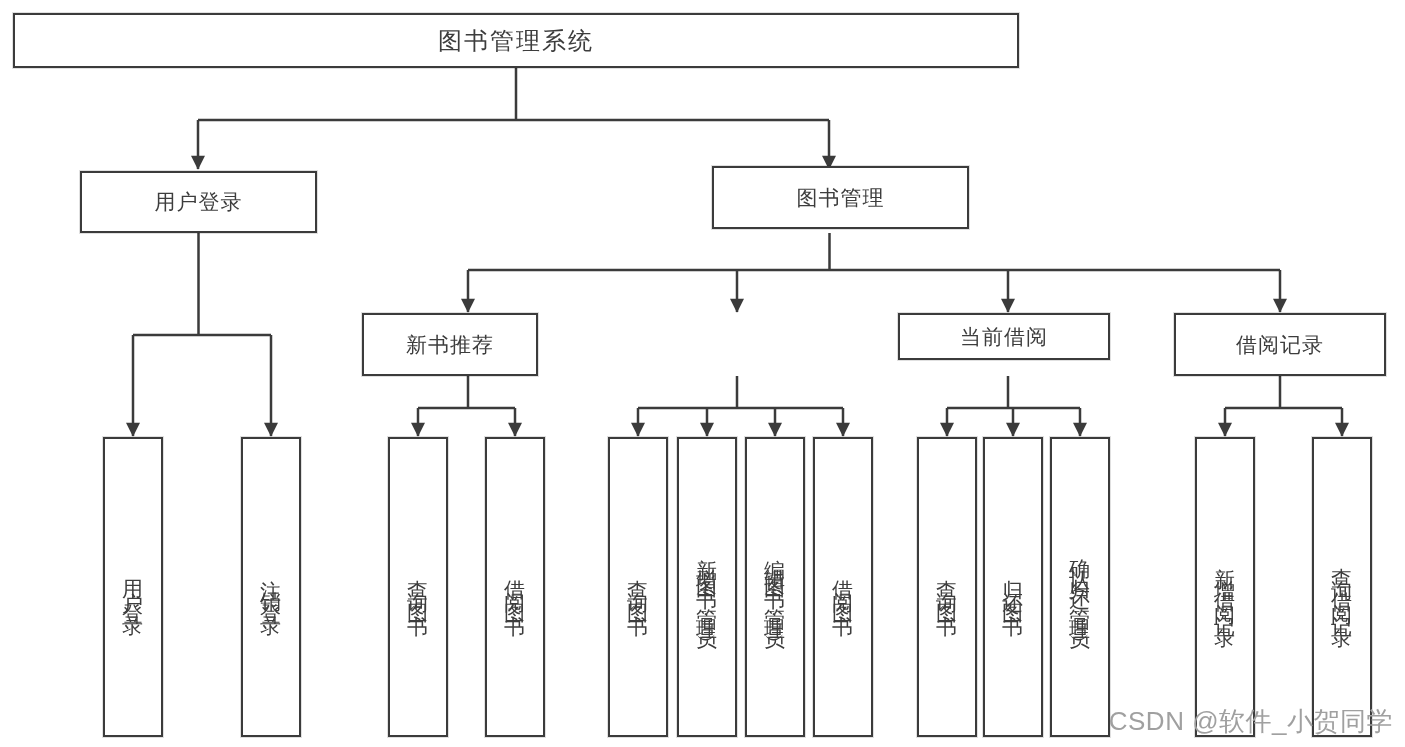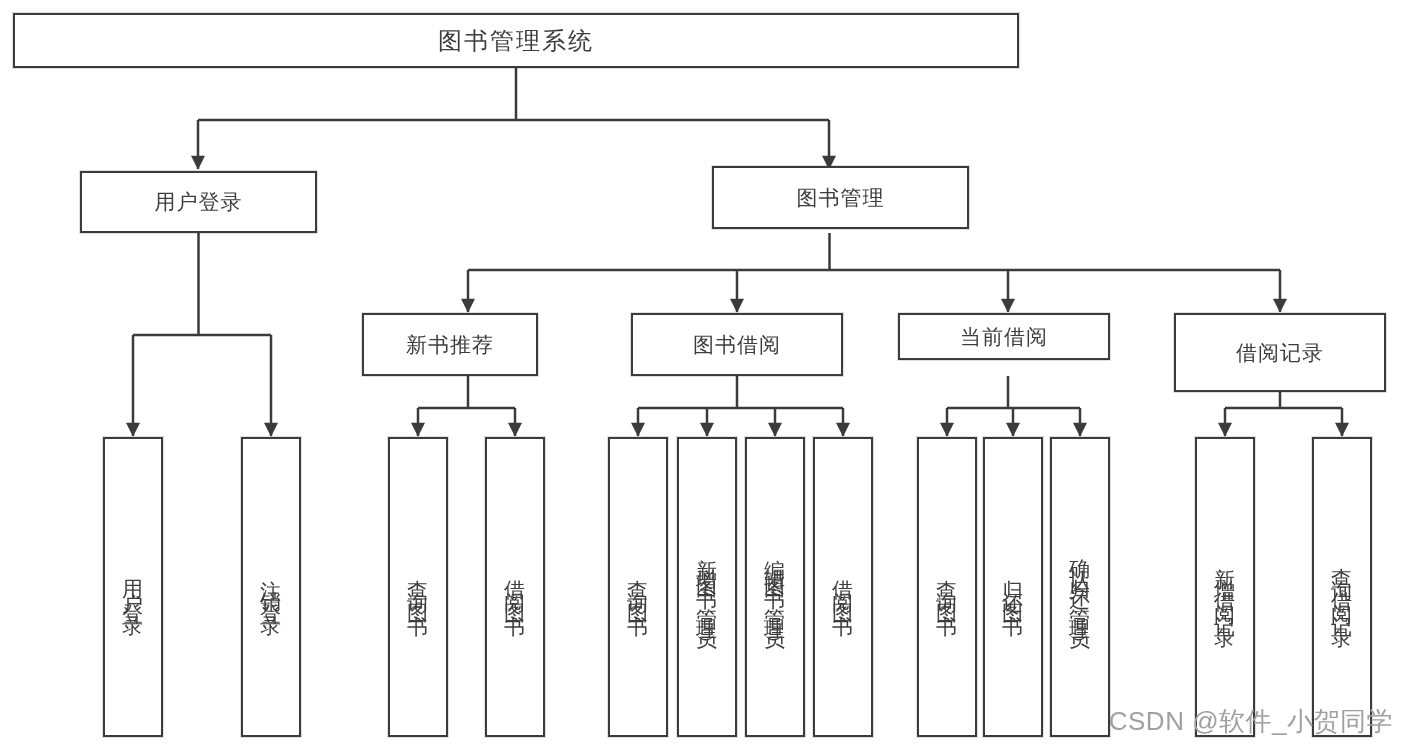--- a/index.html
+++ b/index.html
@@ -96,23 +96,22 @@
       <line x1="1342" y1="408" x2="1342" y2="436" marker-end="url(#arrow)"></line>
     </g>
   </svg>
 
   <div class="node root-node" style="left:13px;top:13px;width:1006px;height:55px;">图书管理系统</div>
 
   <div class="node h-node" style="left:80px;top:171px;width:237px;height:62px;">用户登录</div>
   <div class="node h-node" style="left:712px;top:160px;width:257px;height:63px;margin-top:6px;">图书管理</div>
 
   <div class="node h-node" style="left:362px;top:313px;width:176px;height:63px;">新书推荐</div>
-  <div class="node h-node" style="left:631px;top:313px;width:212px;height:63px;">图书借阅</div>
   <div class="node h-node" style="left:898px;top:313px;width:212px;height:47px;">当前借阅</div>
-  <div class="node h-node" style="left:1174px;top:313px;width:212px;height:79px;">借阅记录</div>
+  <div class="node h-node" style="left:1174px;top:313px;width:212px;height:63px;">借阅记录</div>
 
   <div class="node leaf" style="left:103px;top:437px;width:60px;height:300px;">用户登录</div>
   <div class="node leaf" style="left:241px;top:437px;width:60px;height:300px;">注销登录</div>
 
   <div class="node leaf" style="left:388px;top:437px;width:60px;height:300px;">查询图书</div>
   <div class="node leaf" style="left:485px;top:437px;width:60px;height:300px;">借阅图书</div>
 
   <div class="node leaf" style="left:608px;top:437px;width:60px;height:300px;">查询图书</div>
   <div class="node leaf long" style="left:677px;top:437px;width:60px;height:300px;">新增图书（管理员）</div>
   <div class="node leaf long" style="left:745px;top:437px;width:60px;height:300px;">编辑图书（管理员）</div>

